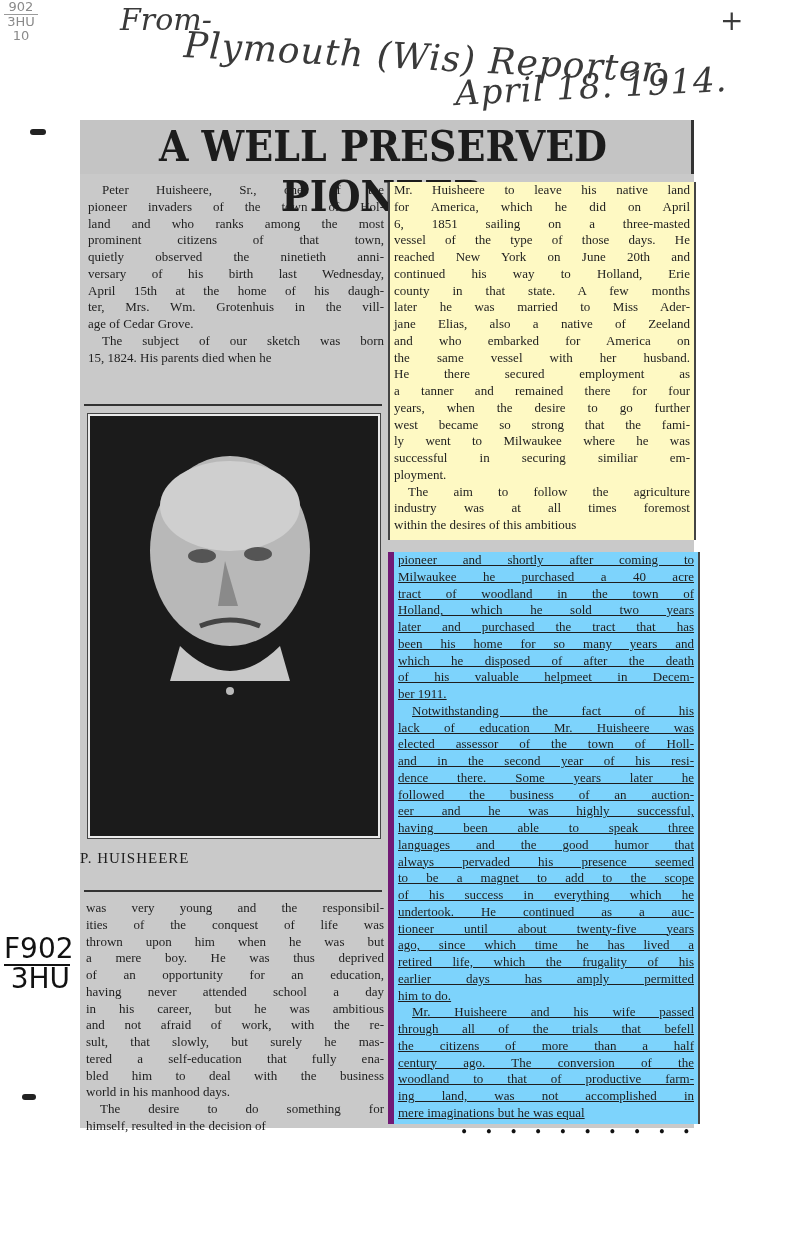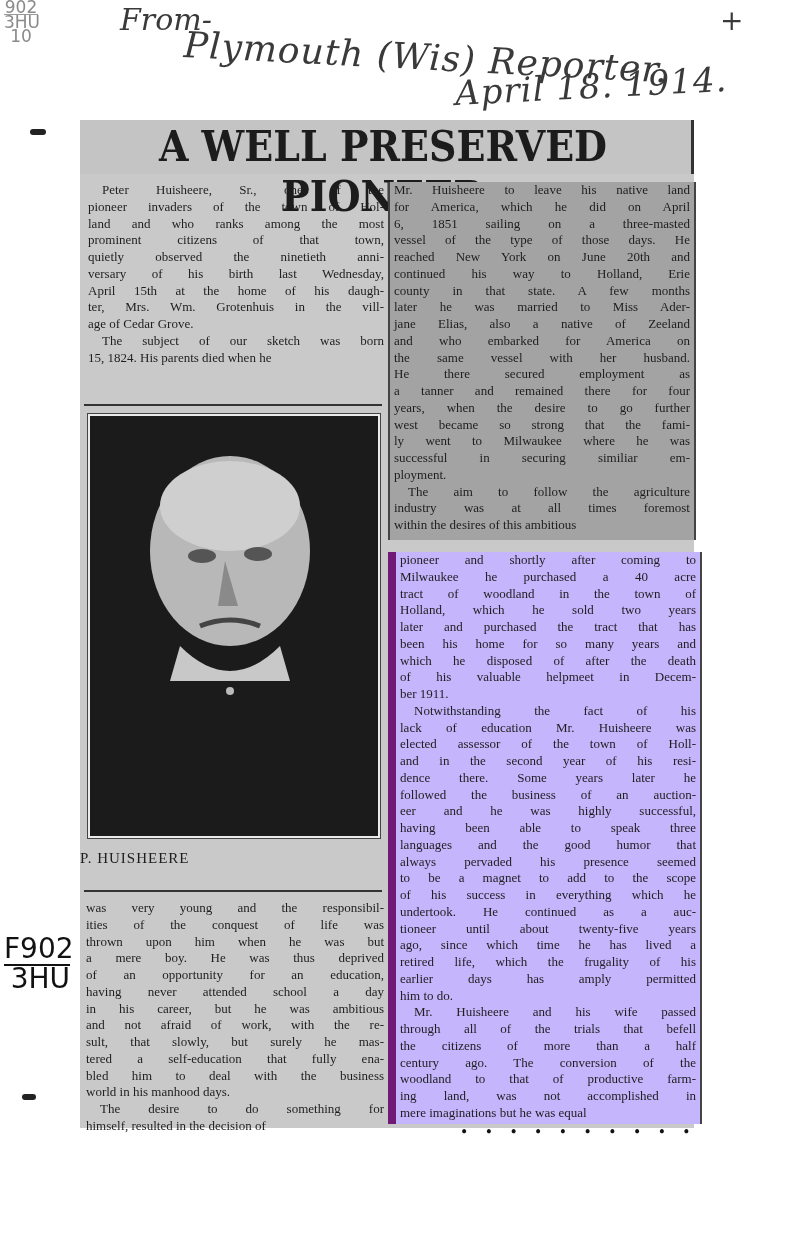--- a/index.html
+++ b/index.html
@@ -2,21 +2,21 @@
 <html><head>
   <meta charset="utf-8">
   <style>
     html, body { margin: 0; padding: 0; }
     body {
       width: 800px; height: 1234px; background: #ffffff;
       position: relative; overflow: hidden;
       font-family: "DejaVu Serif", serif; color: #1a1a1a;
     }
     .hand { position: absolute; font-family: "DejaVu Serif", serif; font-style: italic; color: #3a3a3a; }
-    #archive-stamp { position: absolute; left: 4px; top: 0px; font-family: "DejaVu Sans", sans-serif; font-size: 17px; color: #8a8a8a; line-height: 14px; text-align: center; width: 34px; }
+    #archive-stamp { position: absolute; left: 4px; top: 0px; font-family: "DejaVu Sans", sans-serif; font-size: 13px; color: #8a8a8a; line-height: 14px; text-align: center; width: 34px; }
     #archive-stamp .l1 { border-bottom: 1px solid #9a9a9a; }
     #from-label { left: 106px; top: 2px; font-size: 30px; margin-left: 14px; }
     #source-label { left: 185px; top: 24px; font-size: 36px; transform: rotate(3deg); transform-origin: left top; letter-spacing: 1px; }
     #date-label { left: 455px; top: 66px; font-size: 34px; transform: rotate(-3deg); letter-spacing: 1px; }
     #cross-mark { left: 720px; top: 4px; font-size: 28px; font-style: normal; }
     #call-number { position: absolute; left: 4px; top: 936px; font-family: "DejaVu Sans", sans-serif; font-size: 28px; color: #111; text-align: right; width: 66px; line-height: 26px; }
     #call-number .top { border-bottom: 2px solid #111; padding-bottom: 2px; }
     #smudge { position: absolute; left: 22px; top: 1094px; width: 14px; height: 6px; background: #222; border-radius: 3px; }
     #smudge-top { position: absolute; left: 30px; top: 129px; width: 16px; height: 6px; background: #222; border-radius: 3px; }
 
@@ -24,22 +24,22 @@
     #headline-band { position: absolute; left: 0; top: 0; width: 614px; height: 54px; background: #c4c4c4; border-right: 3px solid #333; box-sizing: border-box; }
     #headline { position: absolute; left: 0; top: 6px; width: 606px; text-align: center; font-family: "DejaVu Serif", serif; font-weight: bold; font-size: 38px; letter-spacing: 0px; color: #1c1c1c; transform: scaleY(1.12); }
 
     .col { position: absolute; font-family: "Liberation Serif", serif; font-size: 13px; line-height: 16.75px; color: #1e1e1e; text-align: justify; text-align-last: justify; }
     .indent { text-indent: 14px; }
     .line { display: block; white-space: nowrap; text-align: justify; text-align-last: justify; }
     .line.end { text-align-last: left; }
 
     #left-top { left: 8px; top: 62px; width: 296px; }
     #left-bottom { left: 6px; top: 780px; width: 298px; }
-    #right-top { left: 308px; top: 62px; width: 300px; background: #a3a3a3; border-left: 2px solid #444; border-right: 2px solid #444; padding: 0 4px; box-sizing: content-box; width: 296px; height: 358px; }
-    #right-bottom { left: 308px; top: 432px; width: 296px; background: #c4b5fd; border-left: 8px solid #701a75; border-right: 2px solid #444; padding: 0 4px; height: 572px; }
+    #right-top { left: 308px; top: 62px; width: 300px; background: #fef9c3; border-left: 2px solid #444; border-right: 2px solid #444; padding: 0 4px; box-sizing: content-box; width: 296px; height: 358px; }
+    #right-bottom { left: 308px; top: 432px; width: 296px; background: #7dd3fc; border-left: 6px solid #701a75; border-right: 2px solid #444; padding: 0 4px; height: 572px; text-decoration: underline; }
 
     #rule-1 { position: absolute; left: 4px; top: 284px; width: 298px; height: 2px; background: #333; }
     #rule-2 { position: absolute; left: 4px; top: 770px; width: 298px; height: 2px; background: #333; }
 
     #photo-frame { position: absolute; left: 8px; top: 294px; width: 288px; height: 420px; background: #1b1b1b; border: 2px solid #eaeaea; outline: 1px solid #444; }
     #photo-face { position: absolute; left: 40px; top: 30px; width: 200px; height: 250px; }
     #photo-caption { position: absolute; left: 0; top: 730px; width: 304px; text-align: left; font-family: "Liberation Serif", serif; font-size: 15px; letter-spacing: 1px; color: #1e1e1e; }
 
     #dots { position: absolute; left: 460px; top: 1124px; font-size: 14px; color: #111; letter-spacing: 6px; }
   </style>

